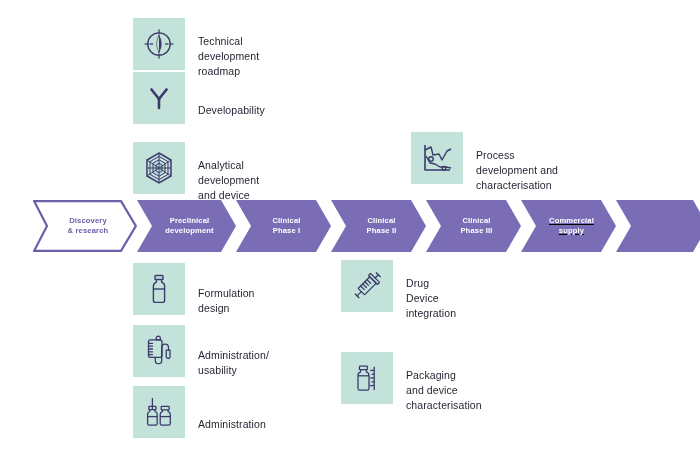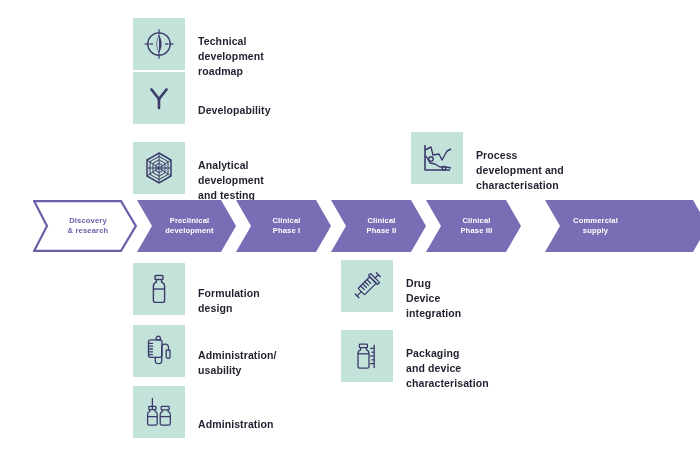--- a/index.html
+++ b/index.html
@@ -36,21 +36,21 @@
     align-items: center;
     justify-content: center;
   }
   .cap-tile svg {
     display: block;
   }
   .cap-label {
     margin-left: 13px;
     color: #221f2e;
     font-size: 10.5px;
-    font-weight: bold;
+    font-weight: normal;
     line-height: 1.42;
     letter-spacing: 0.1px;
     white-space: pre-line;
     margin-top: 24px;
   }
 
   
   #flow {
     position: absolute;
     left: 33px;
@@ -133,21 +133,21 @@
         <polygon points="18,9.8 24,13.3 24,22.7 18,26.2 12,22.7 12,13.3"></polygon>
         <polygon points="18,13.2 21,15 21,21 18,22.8 15,21 15,15"></polygon>
         <line x1="18" y1="3" x2="18" y2="33"></line>
         <line x1="6" y1="10" x2="30" y2="26"></line>
         <line x1="30" y1="10" x2="6" y2="26"></line>
         <line x1="6" y1="18" x2="30" y2="18"></line>
       </svg>
     </div>
     <div class="cap-label">Analytical
 development
-and testing</div>
+and device</div>
   </div>
 
   <div class="cap" style="left:411px; top:124px;">
     <div class="cap-tile">
       <svg width="34" height="34" viewBox="0 0 34 34" fill="none" stroke="#3b3a6b" stroke-width="1.4" stroke-linejoin="round">
         <polyline points="5,4 5,29 30,29" stroke-width="1.6"></polyline>
         <polyline points="5,9 11,6 13,14 19,13 22,19 27,10 31,8"></polyline>
         <polyline points="6,15 10,22 15,23 20,26 26,26 31,27"></polyline>
         <circle cx="11" cy="18" r="2.2"></circle>
         <circle cx="24" cy="27.2" r="1.8"></circle>
@@ -193,21 +193,21 @@
     </div>
 
     <div class="chev filled" style="left:393px; width:95px;">
       <svg viewBox="0 0 95 52" preserveAspectRatio="none" aria-hidden="true">
         <path d="M0,0 H80 L95,26 L80,52 H0 L15,26 Z" fill="#7a6cb5"></path>
       </svg>
       <div class="chev-inner">Clinical
 Phase III</div>
     </div>
 
-    <div class="chev filled" style="left:512px; width:95px;">
+    <div class="chev filled" style="left:488px; width:95px;text-decoration:underline;">
       <svg viewBox="0 0 95 52" preserveAspectRatio="none" aria-hidden="true">
         <path d="M0,0 H80 L95,26 L80,52 H0 L15,26 Z" fill="#7a6cb5"></path>
       </svg>
       <div class="chev-inner">Commercial
 supply</div>
     </div>
 
     <div class="chev filled" style="left:583px; width:92px;">
       <svg viewBox="0 0 92 52" preserveAspectRatio="none" aria-hidden="true">
         <path d="M0,0 H77 L92,26 L77,52 H0 L15,26 Z" fill="#7a6cb5"></path>
@@ -276,21 +276,21 @@
           <line x1="13.5" y1="19.5" x2="18.6" y2="19.5"></line>
           <line x1="13.5" y1="22.5" x2="18.6" y2="22.5"></line>
         </g>
       </svg>
     </div>
     <div class="cap-label">Drug
 Device
 integration</div>
   </div>
 
-  <div class="cap" style="left:341px; top:322px;">
+  <div class="cap" style="left:341px; top:344px;">
     <div class="cap-tile">
       <svg width="32" height="32" viewBox="0 0 32 32" fill="none" stroke="#3b3a6b" stroke-width="1.3" stroke-linejoin="round">
         <rect x="8.4" y="4.2" width="8" height="3.4" rx="0.7"></rect>
         <path d="M9.6,7.6 V9.8 C9.6,9.8 7,10.8 7,13.2 V26.4 C7,27.5 7.8,28.2 8.8,28.2 H16.2 C17.2,28.2 18,27.5 18,26.4 V13.2 C18,10.8 15.4,9.8 15.4,9.8 V7.6"></path>
         <line x1="7" y1="13.8" x2="18" y2="13.8"></line>
         <line x1="23.2" y1="4.8" x2="23.2" y2="28"></line>
         <line x1="19.2" y1="8.4" x2="23.2" y2="8.4"></line>
         <line x1="20.6" y1="12.2" x2="23.2" y2="12.2"></line>
         <line x1="19.2" y1="16" x2="23.2" y2="16"></line>
         <line x1="20.6" y1="19.8" x2="23.2" y2="19.8"></line>

